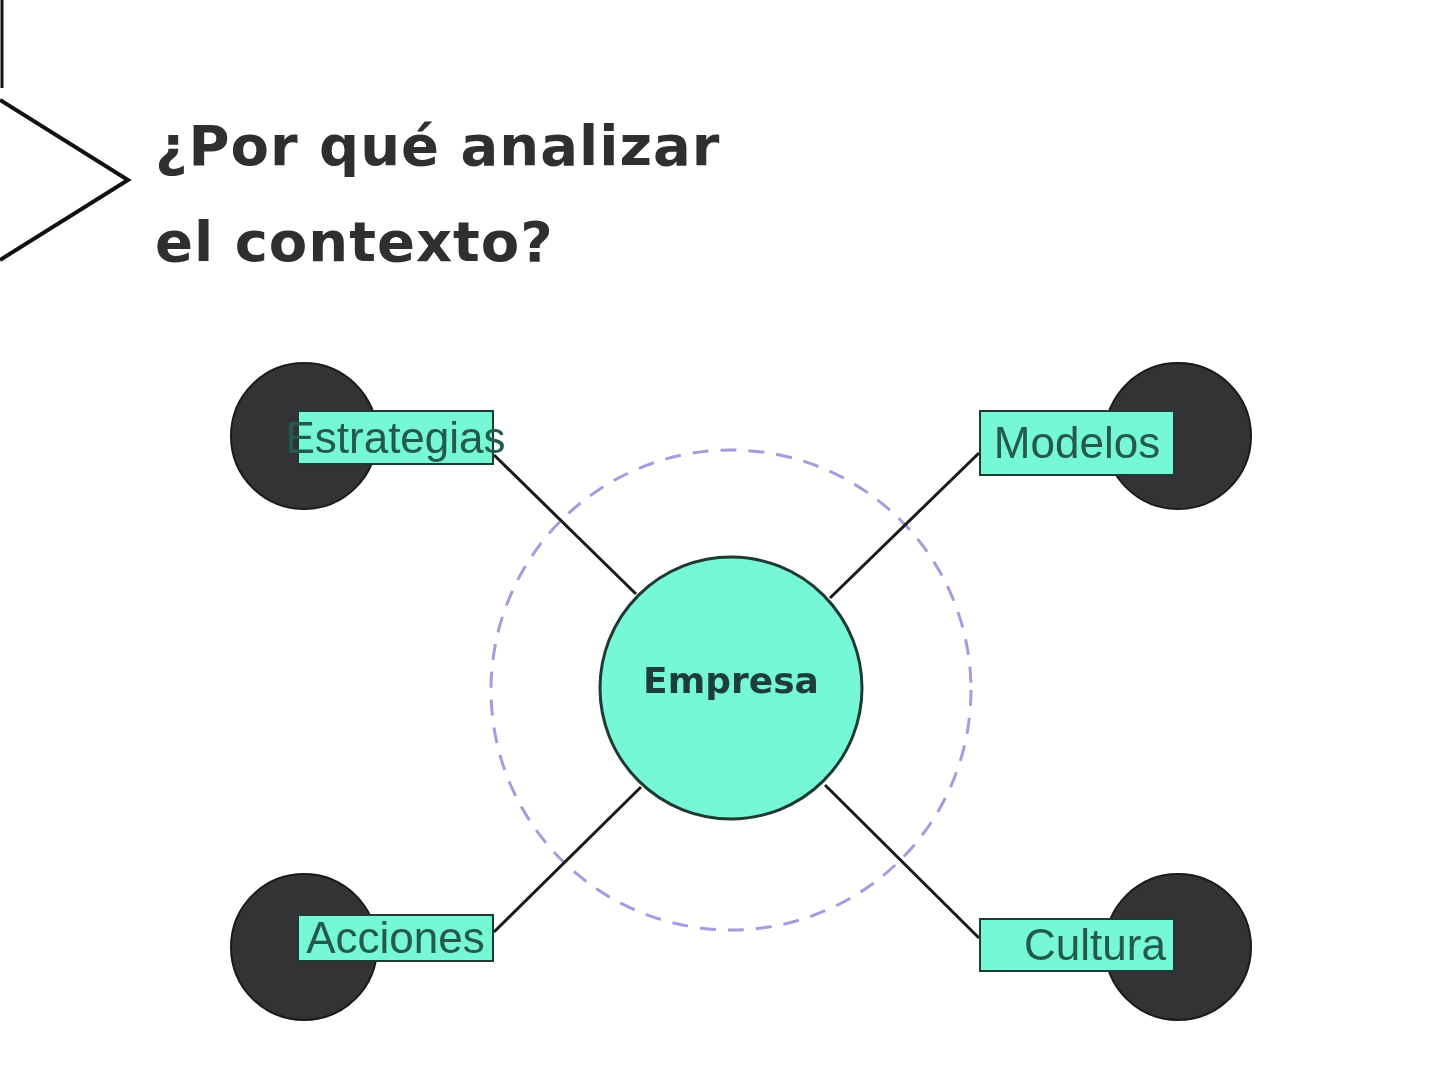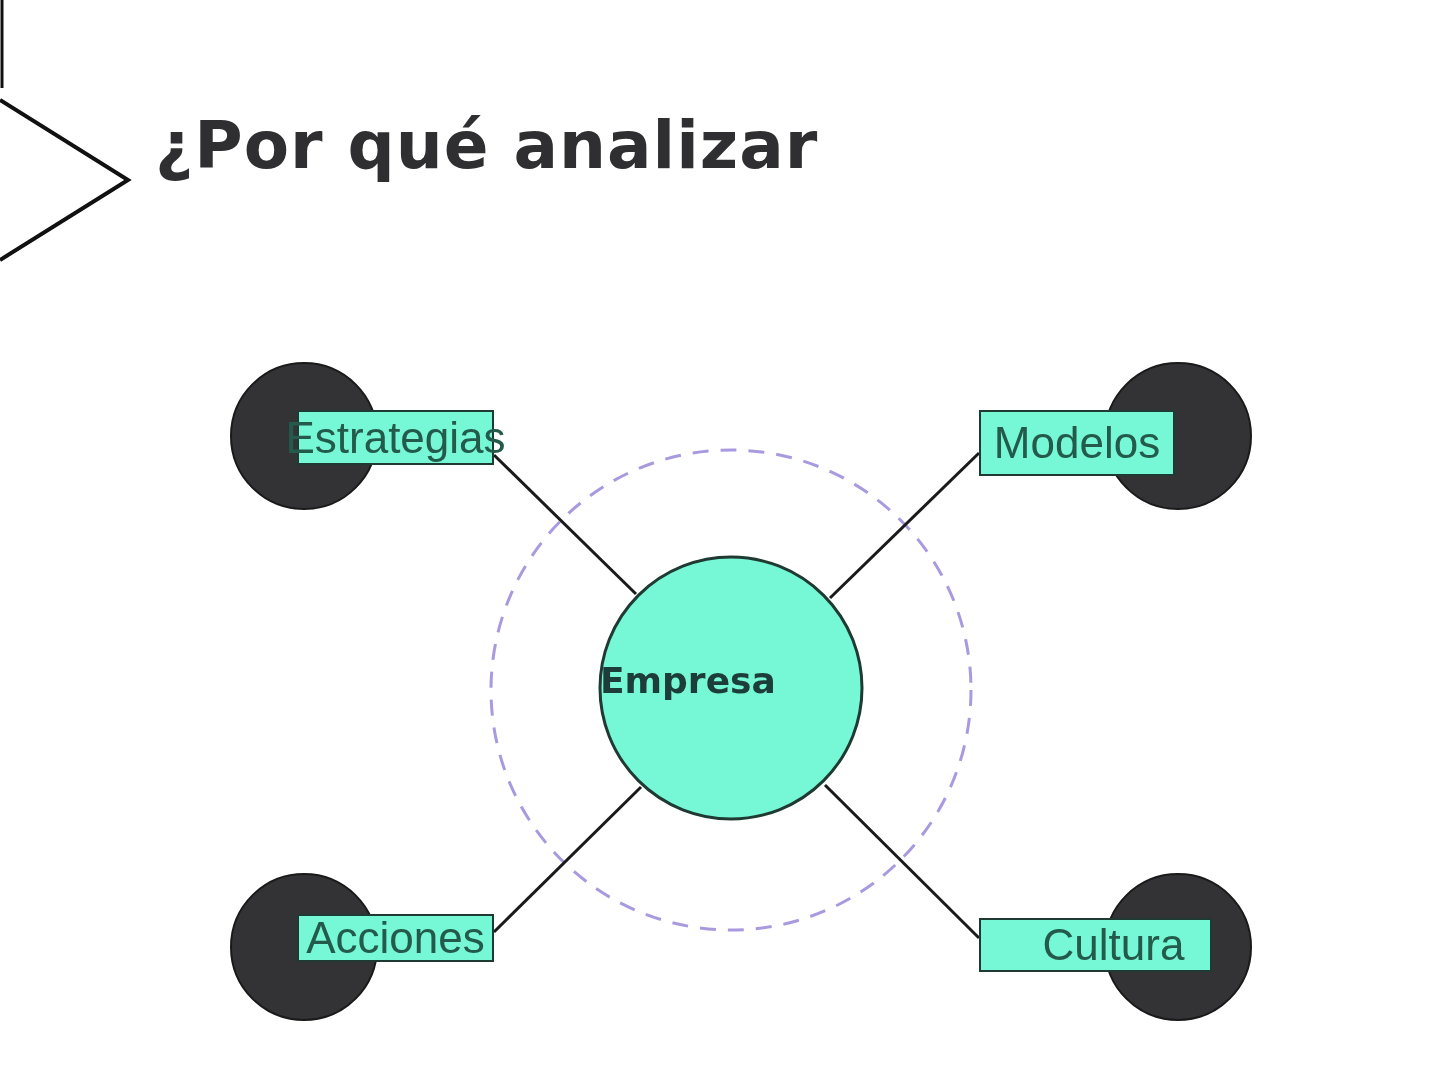--- a/index.html
+++ b/index.html
@@ -1,32 +1,32 @@
 <!DOCTYPE html>
 <html><head>
 <meta charset="utf-8">
 <style>
   html, body { margin: 0; padding: 0; background: #ffffff; }
   body { width: 1438px; height: 1080px; position: relative; overflow: hidden; font-family: "DejaVu Sans", sans-serif; }
   .title {
     position: absolute; left: 155px; top: 98px;
     font-family: "DejaVu Sans", sans-serif; font-weight: bold;
-    font-size: 66px; line-height: 96px; color: #2f2f31; letter-spacing: 1px;
+    font-size: 56px; line-height: 96px; color: #2f2f31; letter-spacing: 1px;
     margin: 0;
   }
   .title span { display: block; white-space: nowrap; }
   svg.diagram { position: absolute; left: 0; top: 0; }
   .label-box {
     position: absolute; box-sizing: border-box;
     background: #76f7d5; border: 2px solid #1f3a33;
     display: flex; align-items: center; justify-content: center;
     font-family: "Liberation Sans", sans-serif; font-size: 44px; color: #245a4c;
   }
   .center-label {
-    position: absolute; left: 600px; top: 660px; width: 262px; text-align: left;
+    position: absolute; left: 600px; top: 660px; width: 262px; text-align: center;
     font-family: "DejaVu Sans", sans-serif; font-weight: bold; font-size: 36px; color: #1c3d3a;
   }
 </style>
 </head>
 <body>
 
 <svg class="diagram" width="1438" height="1080" viewBox="0 0 1438 1080">
 
   <line x1="2" y1="0" x2="2" y2="88" stroke="#111" stroke-width="3"></line>
 
@@ -42,20 +42,21 @@
   <circle cx="304" cy="436" r="73" fill="#333235" stroke="#1a1a1a" stroke-width="2"></circle>
   <circle cx="1178" cy="436" r="73" fill="#333235" stroke="#1a1a1a" stroke-width="2"></circle>
   <circle cx="304" cy="947" r="73" fill="#333235" stroke="#1a1a1a" stroke-width="2"></circle>
   <circle cx="1178" cy="947" r="73" fill="#333235" stroke="#1a1a1a" stroke-width="2"></circle>
 
   <circle cx="731" cy="688" r="131" fill="#76f7d5" stroke="#1f3a33" stroke-width="3"></circle>
 </svg>
 
 <h1 class="title">
   <span>¿Por qué analizar</span>
+  <span>el contexto?</span>
 </h1>
 
 <div class="center-label">Empresa</div>
 
 <div class="label-box" style="left:297px; top:410px; width:197px; height:55px;">Estrategias</div>
 <div class="label-box" style="left:979px; top:410px; width:196px; height:66px;">Modelos</div>
 <div class="label-box" style="left:297px; top:914px; width:197px; height:48px;">Acciones</div>
-<div class="label-box" style="left:979px; top:918px; width:233px; height:54px;padding-left:36px;">Cultura</div>
+<div class="label-box" style="left:979px; top:918px; width:196px; height:54px;padding-left:36px;">Cultura</div>
 
 </body></html>

